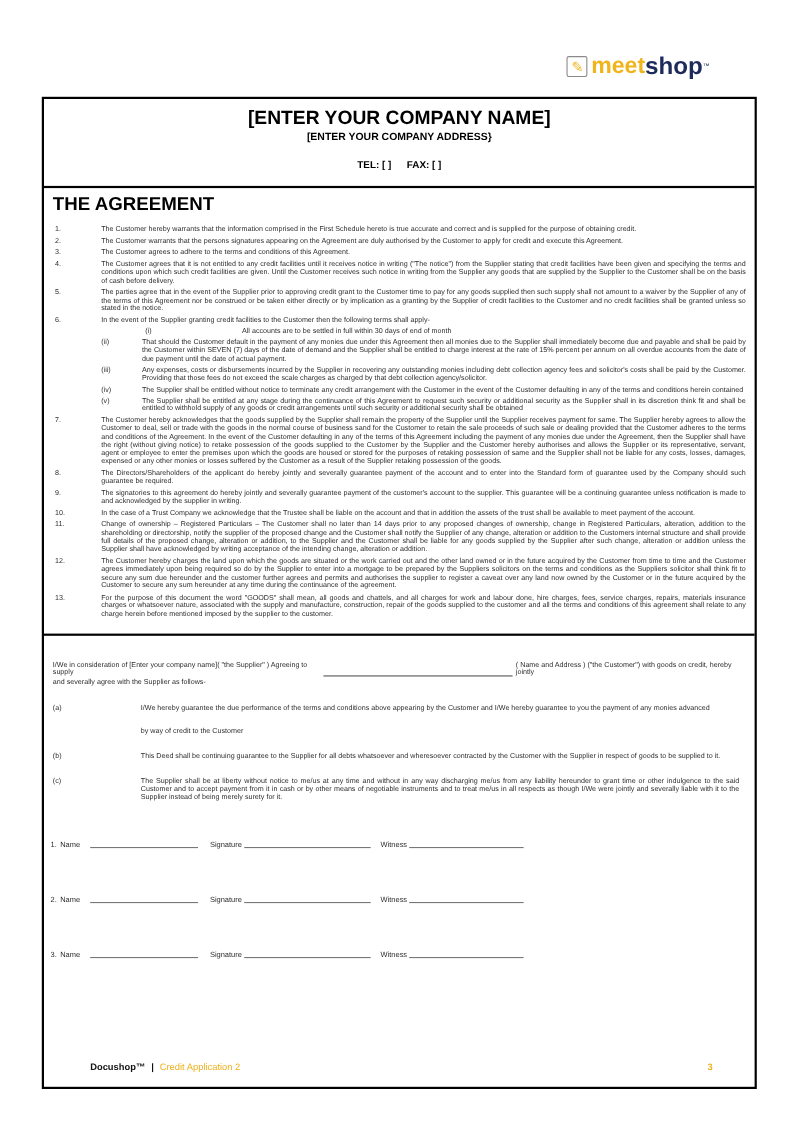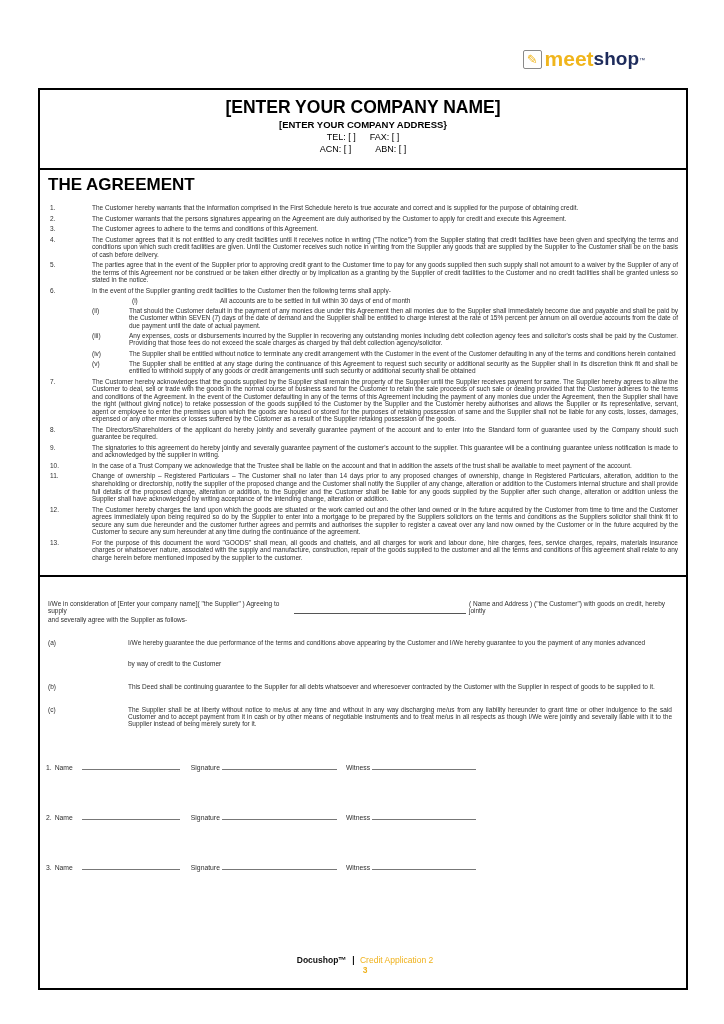--- a/index.html
+++ b/index.html
@@ -5,31 +5,31 @@
   * { margin:0; padding:0; box-sizing:border-box; }
   body { background:#ffffff; font-family:"Liberation Sans", sans-serif; }
   .page { position:relative; width:724px; height:1024px; background:#fff; overflow:hidden; }
 
   
   .logo { position:absolute; top:47px; right:79px; display:flex; align-items:center; }
   .logo-icon { width:19px; height:19px; border:1.5px solid #8a8a8a; border-radius:2px;
                display:flex; align-items:center; justify-content:center; margin-right:3px;
                color:#f0b51c; font-size:13px; line-height:1; background:#fff; }
   .logo-docu { color:#f0b51c; font-weight:bold; font-size:21px; letter-spacing:0; }
-  .logo-shop { color:#1d2b5b; font-weight:bold; font-size:19px; }
+  .logo-shop { color:#1d2b5b; font-weight:bold; font-size:22px; }
   .logo-tm { color:#1d2b5b; font-size:6px; vertical-align:top; margin-top:2px; }
 
   
   .docbox { position:absolute; left:38px; top:88px; width:650px; height:902px;
             border:2px solid #000; background:#fff; }
 
   .doc-header { text-align:center; padding-top:7px; color:#000; }
   .company-name { font-size:17.5px; font-weight:bold; }
   .company-address { font-size:9.5px; font-weight:bold; margin-top:1px; }
-  .contact-row { font-size:9px; font-weight:normal; margin-top:2px; }
+  .contact-row { font-size:9px; font-weight:bold; margin-top:15px; }
   .contact-row .gap-s { display:inline-block; width:14px; }
   .contact-row .gap-l { display:inline-block; width:24px; }
   .doc-title { font-size:14px; font-weight:bold; margin-top:20px; }
 
   .hr { border-top:2px solid #000; margin-top:14px; }
 
   .section-head { font-size:17px; font-weight:bold; color:#000; padding:5px 10px 0 8px; }
 
   .clauses { padding:9px 8px 0 10px; font-size:6.5px; line-height:1.16; color:#2e2e2e; }
   .clause { display:flex; margin-bottom:3px; }
@@ -55,21 +55,21 @@
   .sig-row { display:flex; align-items:flex-end; font-size:6.8px; color:#2e2e2e; margin-top:43px; }
   .sig-row:first-child { margin-top:37px; }
   .sig-idx { margin-right:3px; }
   .line { display:inline-block; border-bottom:1px solid #777; height:6px; }
   .w-name { width:98px; margin:0 11px 1px 9px; }
   .w-sig  { width:115px; margin:0 9px 1px 2px; }
   .w-wit  { width:104px; margin:0 0 1px 2px; }
 
   .footer { position:absolute; left:42px; right:38px; bottom:13px;
             display:flex; justify-content:space-between; align-items:center;
-            font-size:8.5px;flex-direction:column; }
+            font-size:8.5px; }
   .footer-brand { font-weight:bold; color:#111; }
   .footer-sep { font-weight:bold; color:#111; margin:0 3px; }
   .footer-doc { color:#efb11b; }
   .footer-page { color:#efb11b; font-weight:bold; }
 </style>
 </head>
 <body>
 
 <div class="page">
 
@@ -80,23 +80,20 @@
     <span class="logo-tm">™</span>
   </div>
 
   <div class="docbox">
 
     <div class="doc-header">
       <div class="company-name">[ENTER YOUR COMPANY NAME]</div>
       <div class="company-address">[ENTER YOUR COMPANY ADDRESS}</div>
       <div class="contact-row">
         <span>TEL: [ ]</span><span class="gap-s"></span><span>FAX: [ ]</span>
-      </div>
-      <div class="contact-row">
-        <span>ACN: [ ]</span><span class="gap-l"></span><span>ABN: [ ]</span>
       </div>
     </div>
 
     <div class="hr"></div>
 
     <div class="section-head">THE AGREEMENT</div>
 
     <div class="clauses">
       <div class="clause">
         <div class="cnum">1.</div>

